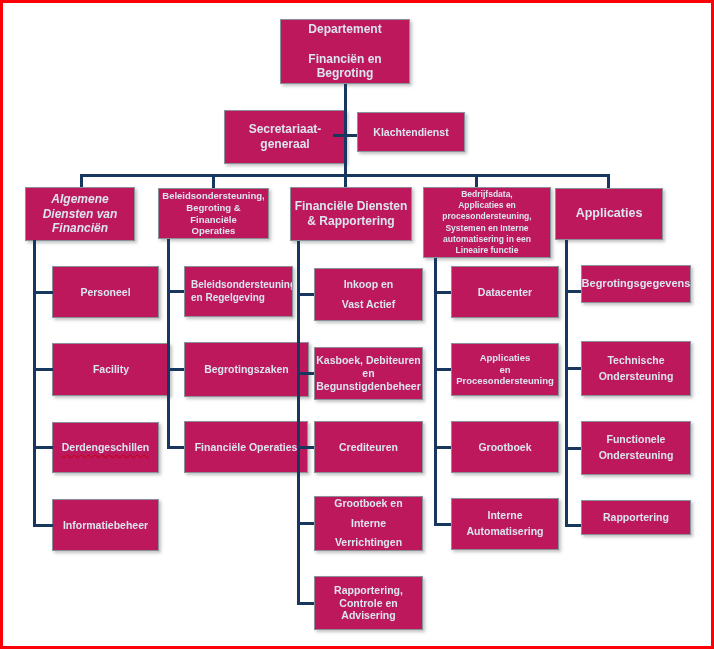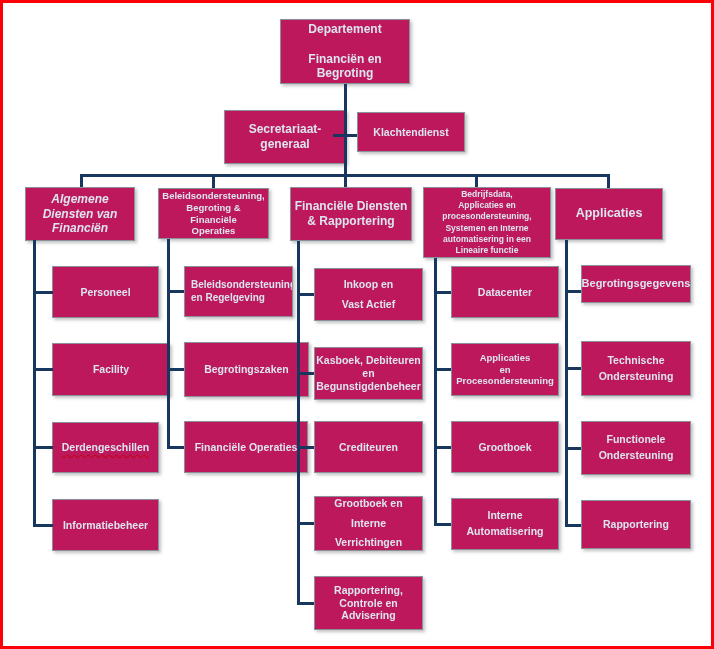--- a/index.html
+++ b/index.html
@@ -100,21 +100,21 @@
 Procesondersteuning</div>
   <div class="box" style="left:448px;top:418px;width:108px;height:52px;font-size:10.5px;">Grootboek</div>
   <div class="box gap-sm" style="left:448px;top:495px;width:108px;height:52px;font-size:10.5px;">Interne
 Automatisering</div>
 
   <div class="box" style="left:578px;top:262px;width:110px;height:38px;font-size:11px;">Begrotingsgegevens</div>
   <div class="box gap-sm" style="left:578px;top:338px;width:110px;height:55px;font-size:10.5px;">Technische
 Ondersteuning</div>
   <div class="box gap-sm" style="left:578px;top:418px;width:110px;height:54px;font-size:10.5px;">Functionele
 Ondersteuning</div>
-  <div class="box" style="left:578px;top:497px;width:110px;height:49px;font-size:10.5px;">Rapportering</div>
+  <div class="box" style="left:578px;top:497px;width:110px;height:35px;font-size:10.5px;">Rapportering</div>
 
   <div class="cline" style="left:341px;top:81px;width:3px;height:90px;"></div>
   <div class="cline" style="left:330px;top:131px;width:24px;height:3px;"></div>
   <div class="cline" style="left:77px;top:171px;width:530px;height:3px;"></div>
 
   <div class="cline" style="left:77px;top:171px;width:3px;height:13px;"></div>
   <div class="cline" style="left:209px;top:171px;width:3px;height:14px;"></div>
   <div class="cline" style="left:341px;top:171px;width:3px;height:13px;"></div>
   <div class="cline" style="left:472px;top:171px;width:3px;height:13px;"></div>
   <div class="cline" style="left:604px;top:171px;width:3px;height:14px;"></div>

